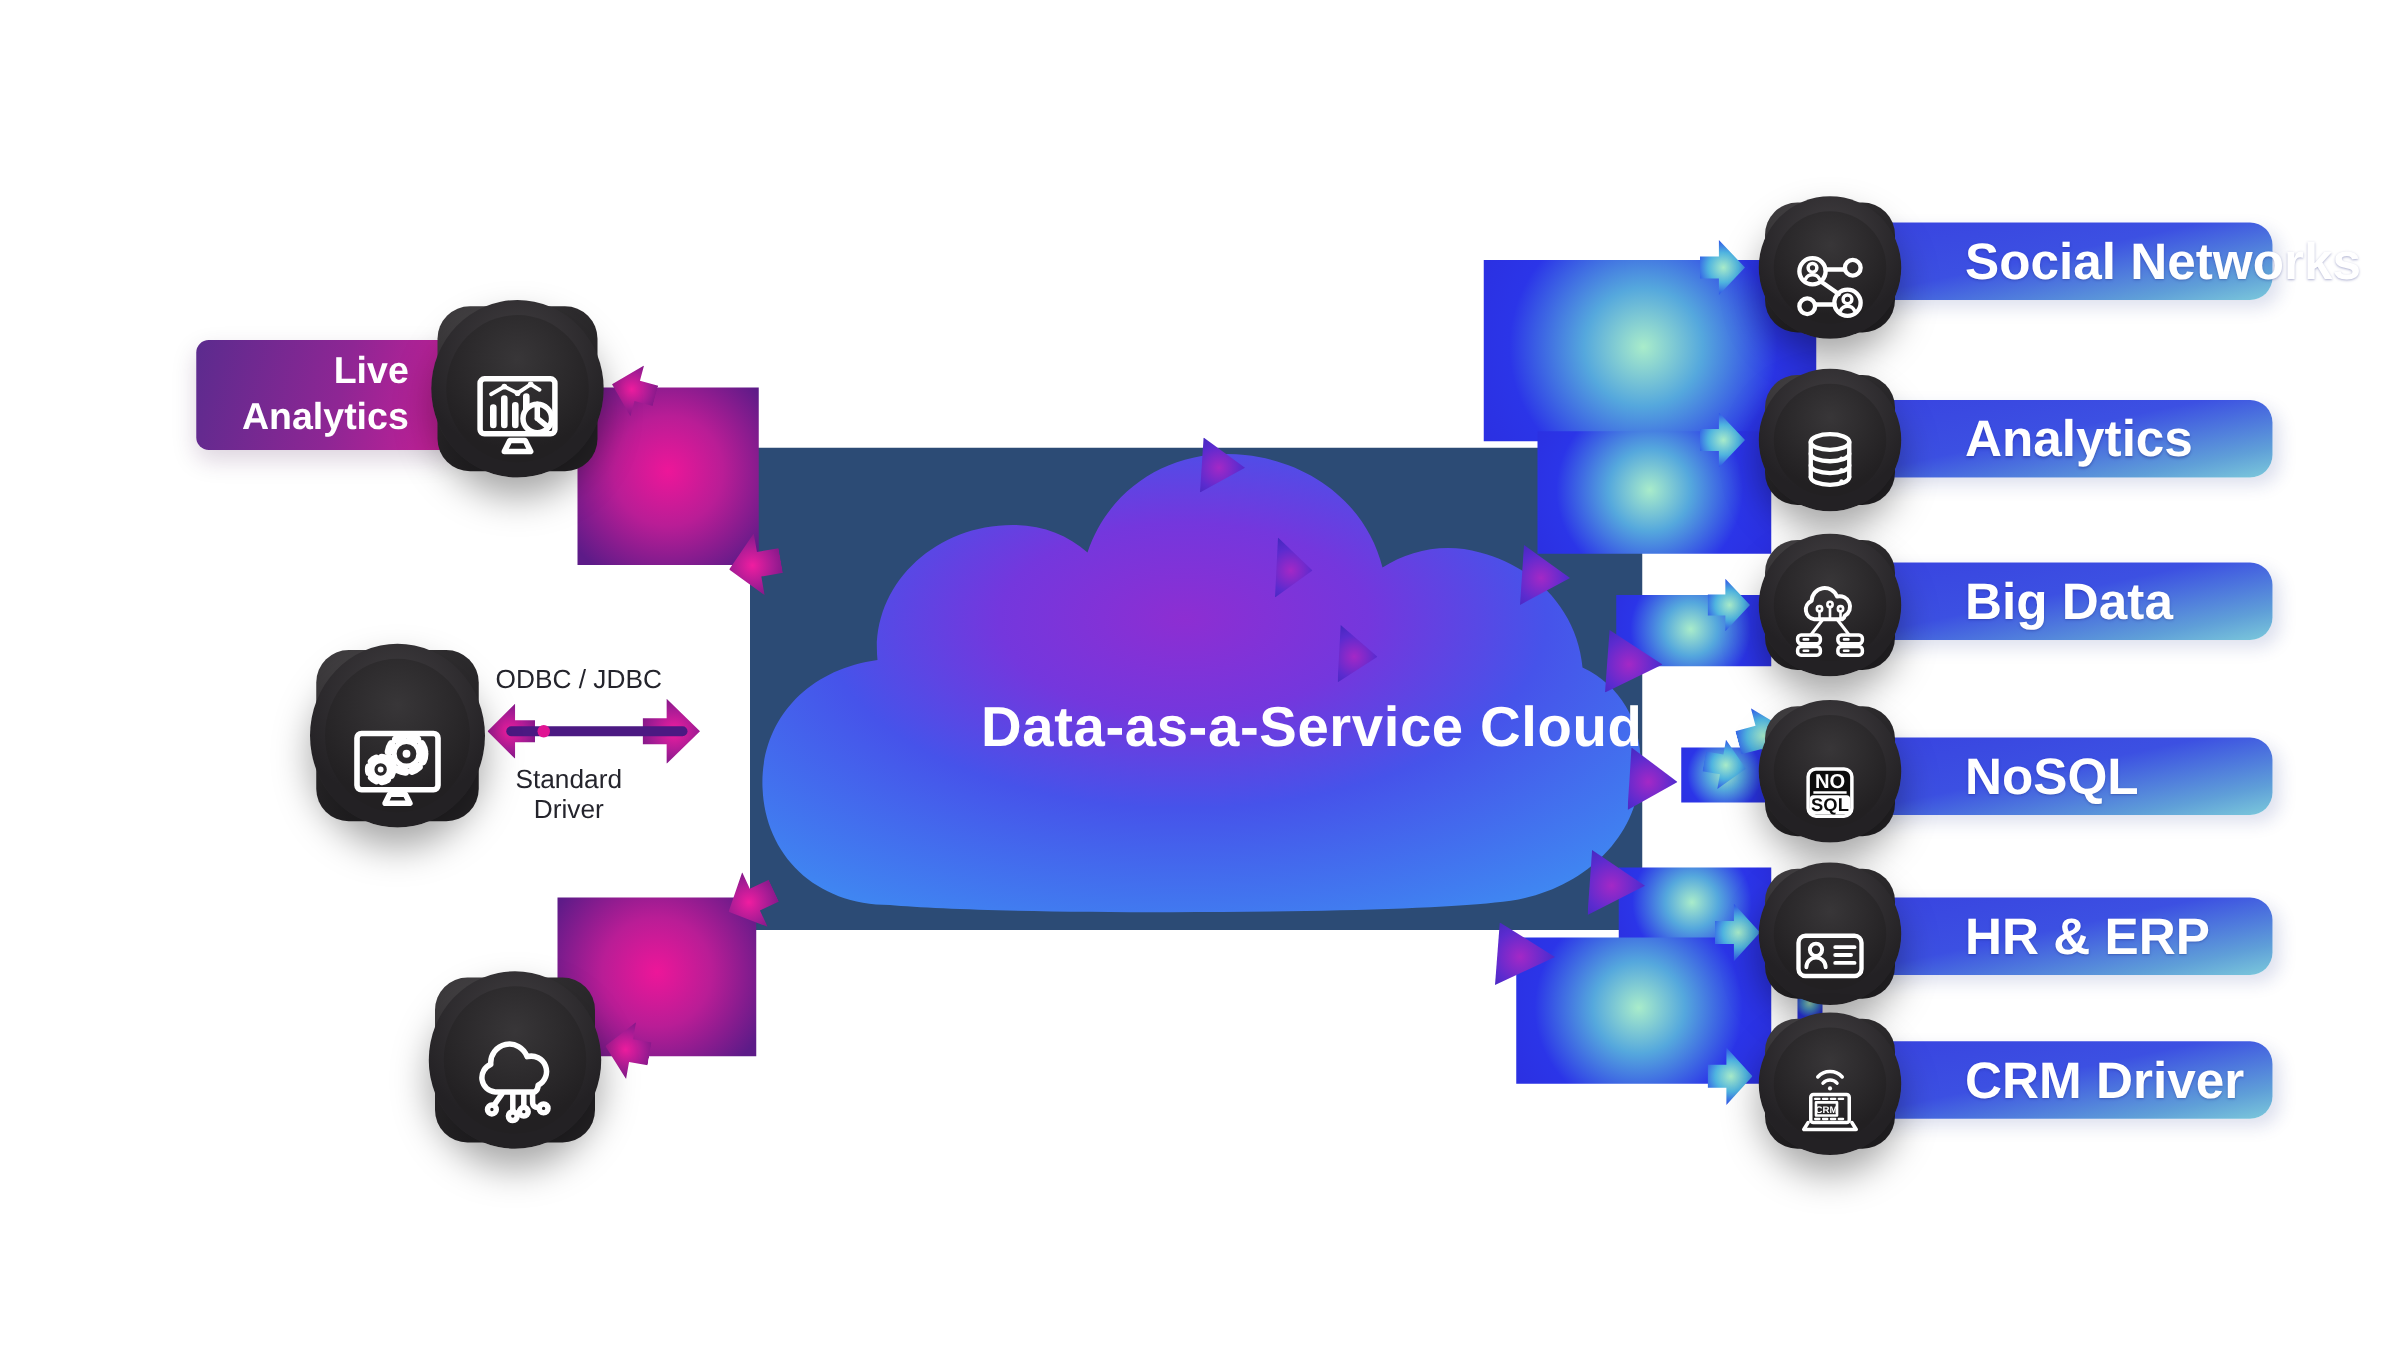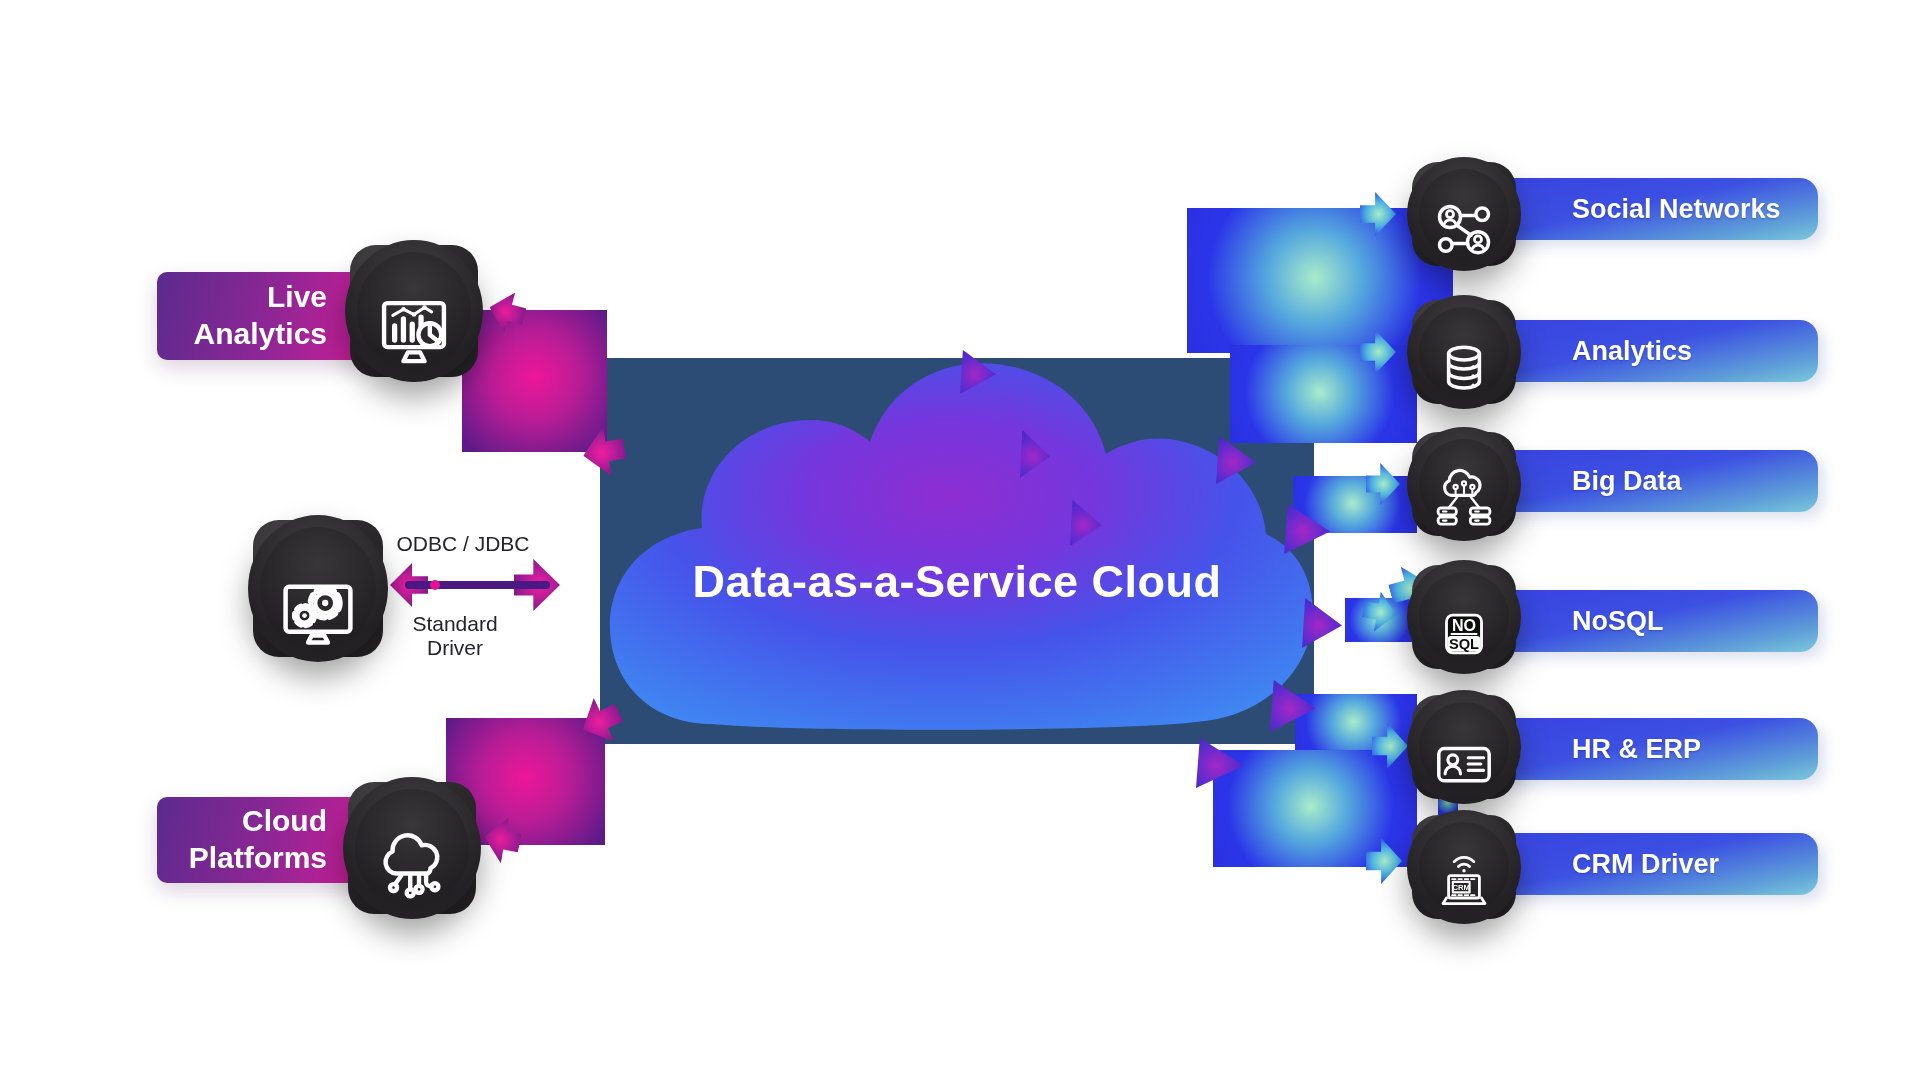--- a/index.html
+++ b/index.html
@@ -2,21 +2,21 @@
 <html><head>
 <meta charset="utf-8">
 <style>
   html,body{margin:0;padding:0;background:#ffffff;}
   .stage{position:relative;width:1920px;height:1080px;background:#ffffff;overflow:hidden;
          font-family:"Liberation Sans","DejaVu Sans",sans-serif;}
   .abs{position:absolute;}
 
   
   .cloudwrap{position:absolute;left:600px;top:358px;width:714px;height:386px;z-index:1;}
-  .cloud-title{position:absolute;left:600px;top:556px;width:714px;text-align:center;z-index:6;
+  .cloud-title{position:absolute;left:600px;top:556px;width:714px;text-align:right;z-index:6;
                color:#ffffff;font-size:45px;font-weight:bold;letter-spacing:.5px;}
 
   
   .msq{background:radial-gradient(circle at 50% 47%, #ed1699 0%, #b91d96 42%, #5d1b88 92%);z-index:2;}
   .bsq{background:radial-gradient(circle at 48% 48%, #a9ecca 0%, #55a8dd 30%, #2b35e8 68%, #2b2fe0 100%);z-index:2;}
 
   
   .arrow-left{clip-path:polygon(0 50%,58% 0,58% 30%,100% 30%,100% 70%,58% 70%,58% 100%);
       background:radial-gradient(circle at 45% 50%, #f01da0 0%, #a81c95 48%, #63157e 100%);z-index:3;}
   .arrow-right-m{clip-path:polygon(100% 50%,42% 0,42% 30%,0 30%,0 70%,42% 70%,42% 100%);
@@ -31,21 +31,21 @@
   .conn-dot{background:#e01493;border-radius:50%;z-index:5;}
   .conn-label{color:#24242c;font-weight:normal;text-align:center;z-index:6;}
 
   
   .lpill{background:linear-gradient(105deg,#5b2b8e 0%,#8e2694 55%,#cb1f98 100%);
          border-radius:10px;z-index:4;box-shadow:0 8px 20px rgba(60,10,70,.18);}
   .lpill .txt{position:absolute;right:36px;top:50%;transform:translateY(-50%);
         text-align:right;color:#fff;font-weight:bold;font-size:30px;line-height:1.22;white-space:nowrap;}
   .rpill{background:linear-gradient(168deg,#3843e0 0%,#3c50e2 45%,#5f9fd8 82%,#7cc9db 100%);
          border-radius:18px;z-index:4;display:flex;align-items:center;box-shadow:6px 6px 14px rgba(30,50,140,.15);}
-  .rpill .txt{padding-left:92px;color:#fff;font-weight:bold;font-size:27px;white-space:nowrap;
+  .rpill .txt{padding-left:92px;color:#fff;font-weight:bold;font-size:41px;white-space:nowrap;
               text-shadow:0 1px 2px rgba(20,30,120,.35);}
 
   
   .ibox{border-radius:26px;background:radial-gradient(circle at 30% 22%, #504d50 0%, #323032 42%, #262427 78%);
         z-index:5;display:flex;align-items:flex-end;justify-content:center;}
   .ibox::before{content:"";position:absolute;inset:-5px;border-radius:50%;
         background:radial-gradient(circle at 50% 28%, #413e41 0%, #232124 68%);z-index:-1;
         box-shadow:0 16px 30px rgba(0,0,0,.35);}
   .ibox::after{content:"";position:absolute;inset:7px;border-radius:50%;
         background:radial-gradient(circle at 50% 30%, #383638 0%, #222022 72%);}
@@ -135,24 +135,20 @@
       <circle cx="58" cy="40" r="16" stroke-width="7" stroke-dasharray="7 6"></circle>
       <circle cx="58" cy="40" r="11" stroke-width="4.5"></circle>
       <circle cx="58" cy="40" r="3.5" fill="#fff" stroke="none"></circle>
       <circle cx="35" cy="54" r="11" stroke-width="6" stroke-dasharray="5.5 5"></circle>
       <circle cx="35" cy="54" r="7.5" stroke-width="4"></circle>
       <circle cx="35" cy="54" r="2.6" fill="#fff" stroke="none"></circle>
       <path d="M43 82 L57 82 L61 90 L39 90 Z" transform="translate(0,-6)"></path>
     </svg>
   </div>
 
-  <div class="abs lpill" style="left:157px;top:797px;width:206px;height:86px;">
-    <div class="txt"><span>Cloud</span><br>
-    <span>Platforms</span></div>
-  </div>
   <div class="abs ibox" style="left:348px;top:782px;width:128px;height:132px;">
     <svg class="ico" width="88" height="88" viewBox="0 0 100 100">
       <path d="M32 54 a13 13 0 0 1 -4 -25 a17 17 0 0 1 33 -7 a14 14 0 0 1 10 26 a7 7 0 0 1 -3 6 Z"></path>
       <path d="M38 56 l-7 10 M48 56 v16 M58 56 v12 M66 56 v7 q0 6 6 5"></path>
       <circle cx="29" cy="70" r="4"></circle>
       <circle cx="48" cy="76" r="4"></circle>
       <circle cx="58" cy="72" r="4"></circle>
       <circle cx="76" cy="69" r="4"></circle>
     </svg>
   </div>

